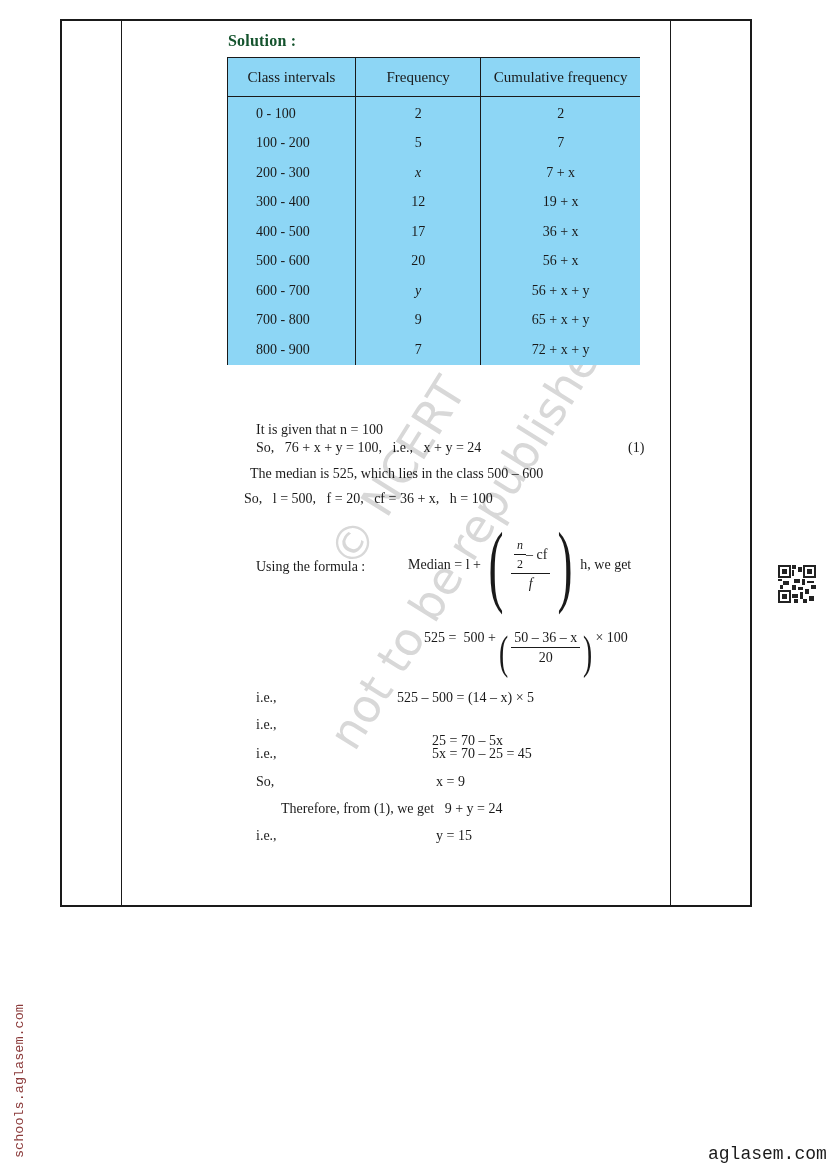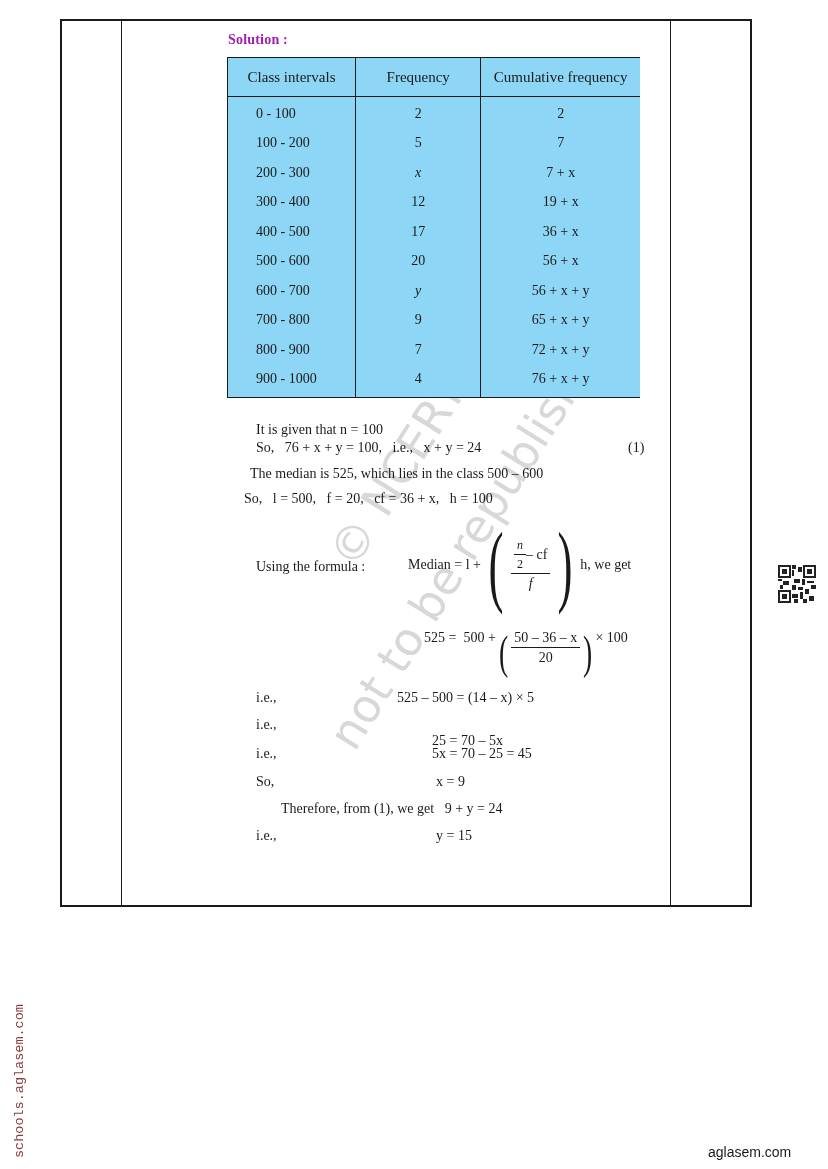--- a/index.html
+++ b/index.html
@@ -28,23 +28,23 @@
       position: absolute;
       top: 19px;
       width: 0;
       height: 888px;
       border-left: 1.5px solid #1a1a1a;
     }
     .solution-label {
       position: absolute;
       left: 228px;
       top: 32px;
-      font-size: 14px;
+      font-size: 16px;
       font-weight: bold;
-      color: #a21caf;
+      color: #14532d;
       letter-spacing: 0.2px;
     }
     table.freq {
       position: absolute;
       left: 227px;
       top: 57px;
       width: 413px;
       border-collapse: collapse;
       background: #8dd6f5;
       font-size: 14px;
@@ -135,22 +135,22 @@
       transform: rotate(-90deg);
       font-family: "Liberation Mono", "DejaVu Sans Mono", monospace;
       font-size: 13.5px;
       color: #8b3a3a;
       white-space: nowrap;
     }
     .footer-url {
       position: absolute;
       left: 708px;
       top: 1144px;
-      font-family: Liberation Sans, sans-serif;
-      font-size: 14px;
+      font-family: Liberation Mono, monospace;
+      font-size: 18px;
       color: #1a1a1a;
     }
     .content { position: relative; z-index: 1; }
   </style>
 </head>
 <body>
 
 <div class="frame"></div>
 <div class="col-divider" style="left:121px;"></div>
 <div class="col-divider" style="left:670px;"></div>
@@ -207,25 +207,20 @@
       </tr>
       <tr class="body-row">
         <td class="col-ci">700 - 800</td>
         <td class="col-f">9</td>
         <td class="col-cf">65 + x + y</td>
       </tr>
       <tr class="body-row">
         <td class="col-ci">800 - 900</td>
         <td class="col-f">7</td>
         <td class="col-cf">72 + x + y</td>
-      </tr>
-      <tr class="body-row last-row">
-        <td class="col-ci">900 - 1000</td>
-        <td class="col-f">4</td>
-        <td class="col-cf">76 + x + y</td>
       </tr>
     </tbody>
   </table>
 
   <div class="line" style="left:256px; top:414px;margin-top:8px;">It is given that n = 100</div>
   <div class="line" style="left:256px; top:440px; white-space:pre;">So,   76 + x + y = 100,   i.e.,   x + y = 24</div>
   <div class="line" style="left:628px; top:440px;">(1)</div>
   <div class="line" style="left:250px; top:466px;">The median is 525, which lies in the class 500 – 600</div>
   <div class="line" style="left:244px; top:491px; white-space:pre;">So,   l = 500,   f = 20,   cf = 36 + x,   h = 100</div>
 

